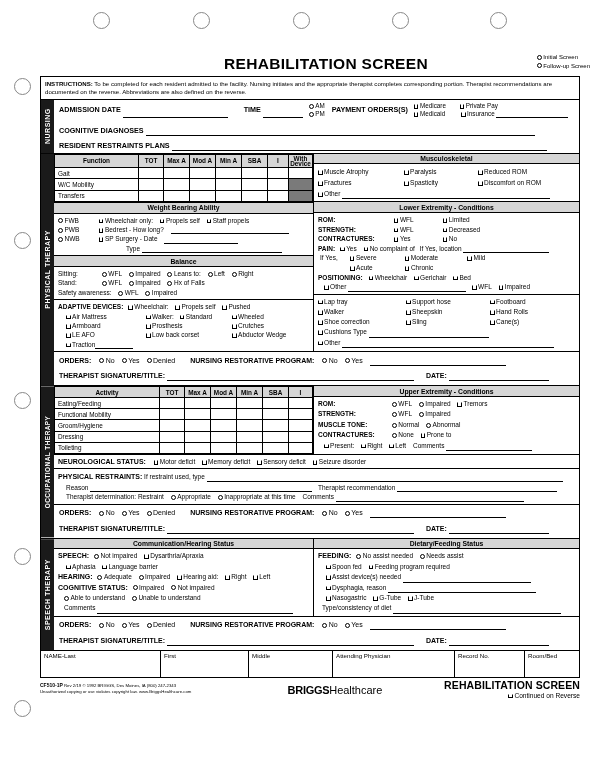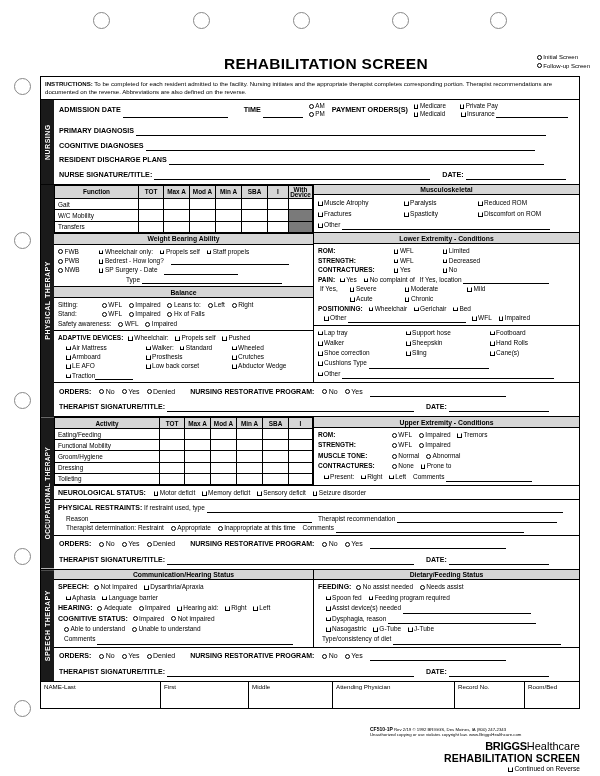--- a/index.html
+++ b/index.html
@@ -76,21 +76,21 @@
   .divline { border-top:0.8px solid #000; }
 
   .orders { padding:2.5px 5px 2px 5px; font-size:7px; line-height:11px; }
   .orders b { font-weight:bold; font-size:7px; }
 
   
   .idrow { display:flex; border:1.4px solid #000; border-top:none; width:540px; height:27px; }
   .idcell { border-right:0.9px solid #000; padding:1.5px 3px; font-size:6.2px; }
   .idcell:last-child { border-right:none; }
 
-  .footer { display:flex; width:540px; margin-top:18px; align-items:flex-end;flex-direction:column; }
+  .footer { display:flex; width:540px; margin-top:1px; align-items:center; }
   .fineprint { font-size:4.3px; line-height:5.6px; width:210px; }
   .fineprint b { font-size:5px; }
   .brand { flex:1; text-align:center; font-size:11px; padding-top:2px; }
   .brand b { font-weight:bold; letter-spacing:-0.3px; }
   .brand span { font-weight:normal; }
   .footright { width:160px; text-align:right; }
   .footright .t { font-weight:bold; font-size:10.5px; letter-spacing:0.1px; }
   .footright .c { font-size:6.6px; margin-top:1px; }
 
   .wm { position:absolute; pointer-events:none; color:rgba(0,0,0,0.13);
@@ -154,42 +154,32 @@
                 <span style="margin-left:12px;"><span class="chk"></span><span>Private Pay</span></span>
               </span>
               <span style="display:block;white-space:nowrap;">
                 <span><span class="chk"></span><span>Medicaid</span></span>
                 <span style="margin-left:14px;"><span class="chk"></span><span>Insurance</span></span>
                 <span class="ln" style="width:72px;"></span>
               </span>
             </span>
           </div>
 
-          <div class="fieldrow">
-            <span class="lbl">PRIMARY DIAGNOSIS</span>
-            <span class="ln" style="width:410px;"></span>
-          </div>
 
           <div class="fieldrow">
             <span class="lbl">COGNITIVE DIAGNOSES</span>
             <span class="ln" style="width:389px;"></span>
           </div>
 
           <div class="fieldrow">
-            <span class="lbl">RESIDENT DISCHARGE PLANS</span>
+            <span class="lbl">RESIDENT RESTRAINTS PLANS</span>
             <span class="ln" style="width:375px;"></span>
           </div>
 
 
-          <div class="fieldrow" style="padding-bottom:4px;">
-            <span class="lbl">NURSE SIGNATURE/TITLE:</span>
-            <span class="ln" style="width:276px;"></span>
-            <span class="lbl" style="margin-left:10px;">DATE:</span>
-            <span class="ln" style="width:100px;"></span>
-          </div>
 
         </div>
       </div>
 
       <div class="band">
         <div class="spine">PHYSICAL THERAPY</div>
         <div class="bandbody">
           <div class="cols">
 
             <div class="colL">

